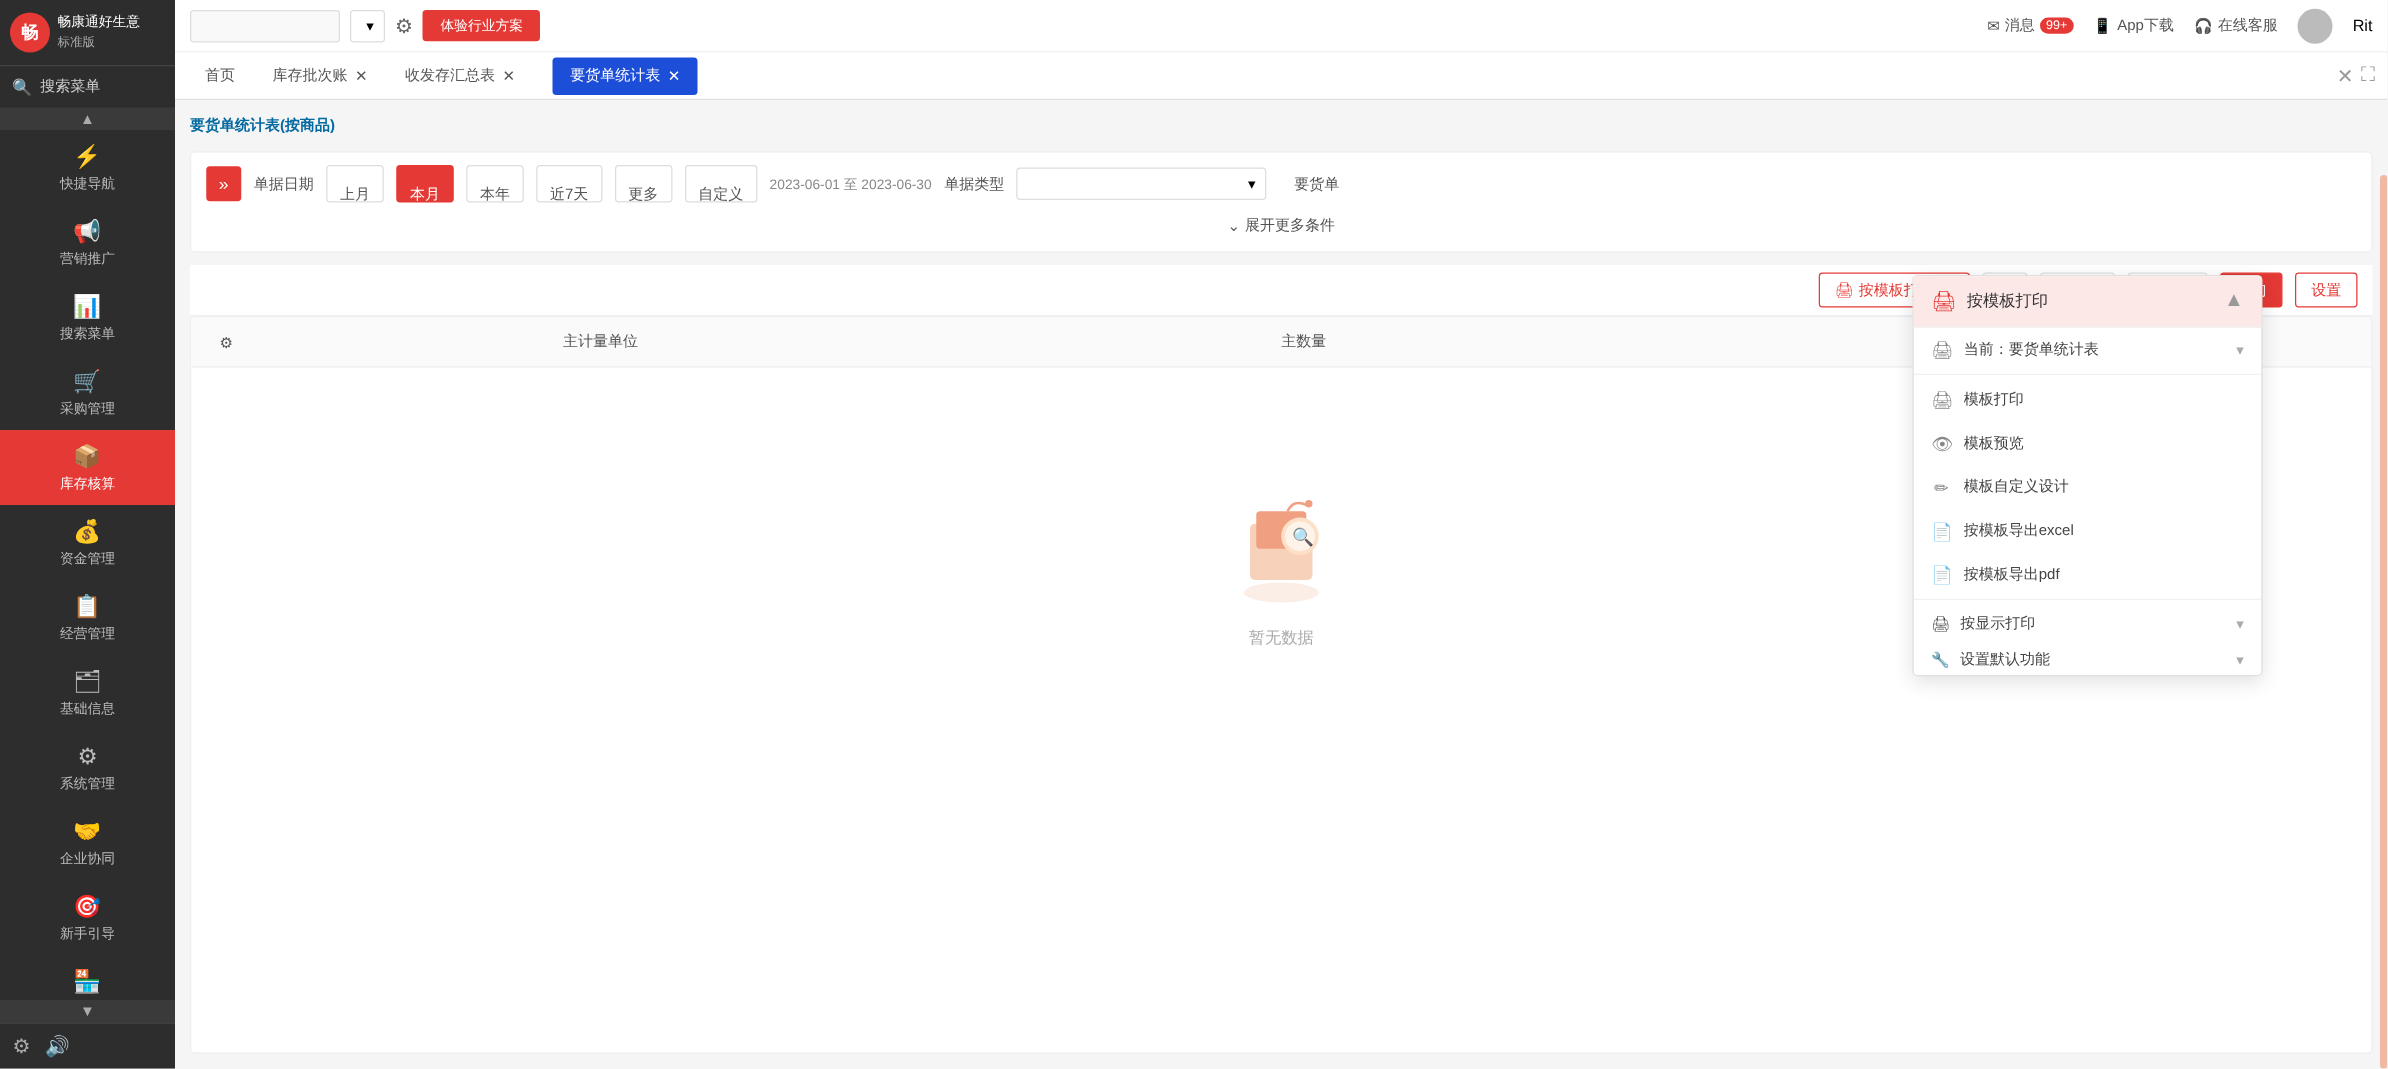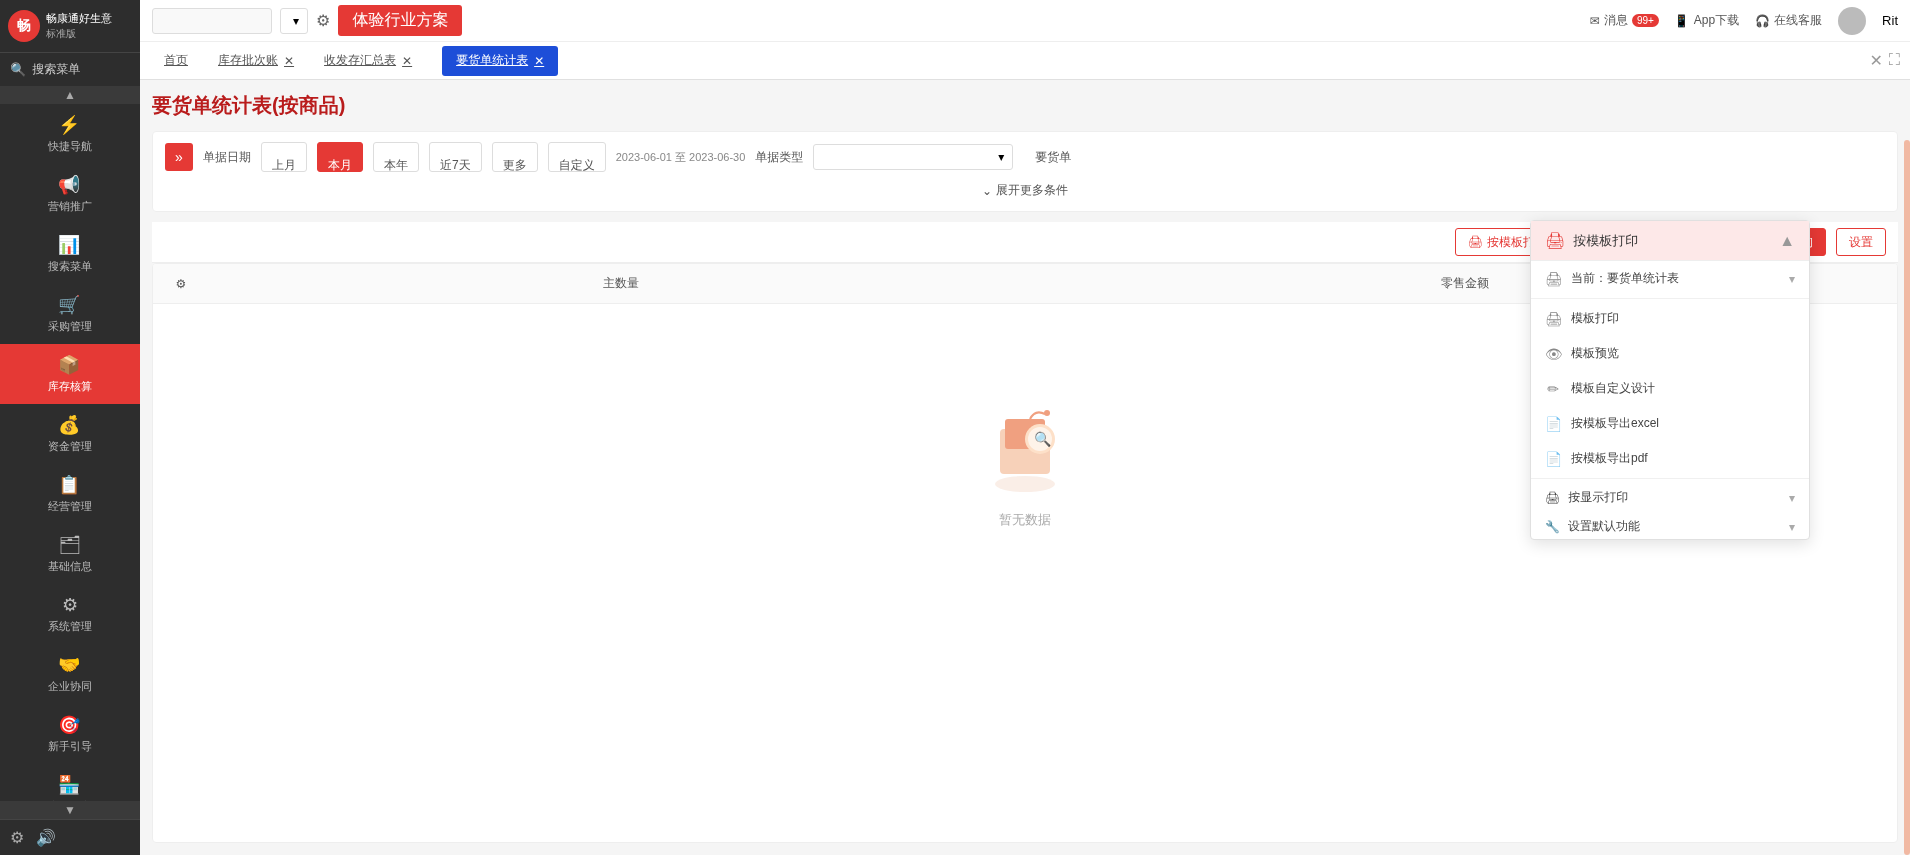--- a/index.html
+++ b/index.html
@@ -70,50 +70,50 @@
       padding: 0 8px; font-size: 12px; background: #f9f9f9;
     }
     .topbar-dropdown-btn {
       height: 26px; border: 1px solid #ddd; border-radius: 3px;
       padding: 0 8px; background: #fff; cursor: pointer; font-size: 12px;
       display: flex; align-items: center; gap: 4px;
     }
     .topbar-gear { font-size: 16px; color: #666; cursor: pointer; }
     .topbar-highlight-btn {
       background: #e53935; color: #fff; border: none;
-      padding: 5px 14px; border-radius: 3px; cursor: pointer; font-size: 16px;
+      padding: 5px 14px; border-radius: 3px; cursor: pointer; font-size: 11px;
     }
     .topbar-right { margin-left: auto; display: flex; align-items: center; gap: 16px; }
     .topbar-right-item { display: flex; align-items: center; gap: 4px; color: #555; cursor: pointer; font-size: 12px; }
     .badge {
       background: #e53935; color: #fff; font-size: 10px;
       border-radius: 8px; padding: 1px 5px; min-width: 18px; text-align: center;
     }
     .avatar { width: 28px; height: 28px; border-radius: 50%; background: #bbb; }
 
     
     .tabs {
       height: 38px; background: #fff; display: flex; align-items: center;
       padding: 0 10px; border-bottom: 1px solid #e0e0e0;
       flex-shrink: 0; gap: 2px;
     }
     .tab {
       height: 30px; padding: 0 14px; display: flex; align-items: center;
       cursor: pointer; font-size: 12px; color: #555; border-radius: 3px;
-      position: relative; gap: 6px; text-decoration: underline;
+      position: relative; gap: 6px;
     }
     .tab.active { background: #1d4ed8; color: #fff; margin-left: 14px; }
     .tab-close { font-size: 12px; cursor: pointer; }
     .tab-home { color: #555; font-size: 12px; }
 
     
     .content { flex: 1; overflow: hidden; display: flex; flex-direction: column; padding: 12px; position: relative; }
 
     .page-title {
-      font-size: 20px; font-weight: bold; color: #b91c1c; margin-bottom: 12px;
+      font-size: 12px; font-weight: bold; color: #0369a1; margin-bottom: 12px;
     }
 
     
     .filter-bar {
       background: #fff; border: 1px solid #eee; border-radius: 4px;
       padding: 10px 12px; margin-bottom: 10px;
     }
     .filter-row { display: flex; align-items: center; gap: 10px; flex-wrap: wrap; }
     .filter-label { color: #555; font-size: 12px; white-space: nowrap; }
     .filter-btn {
@@ -379,20 +379,21 @@
         <span>↺</span>
         <span>刷新</span>
       </button>
       <button class="toolbar-btn primary">查询</button>
       <button class="toolbar-btn-red">设置</button>
     </div>
 
     <div class="table-area">
       <div class="table-header">
         <div class="table-col table-col-gear">⚙</div>
+        <div class="table-col">主计量单位</div>
         <div class="table-col">主数量</div>
         <div class="table-col">零售金额</div>
       </div>
       <div class="empty-state">
 
         <svg class="empty-icon" viewBox="0 0 100 100" xmlns="http://www.w3.org/2000/svg">
           <ellipse cx="50" cy="85" rx="30" ry="8" fill="#f5ddd0" opacity="0.5"></ellipse>
           <rect x="25" y="30" width="50" height="45" rx="4" fill="#f5c5a8" opacity="0.8"></rect>
           <rect x="30" y="20" width="40" height="30" rx="3" fill="#f0a080"></rect>
           <circle cx="65" cy="40" r="15" fill="#fde0c8"></circle>

